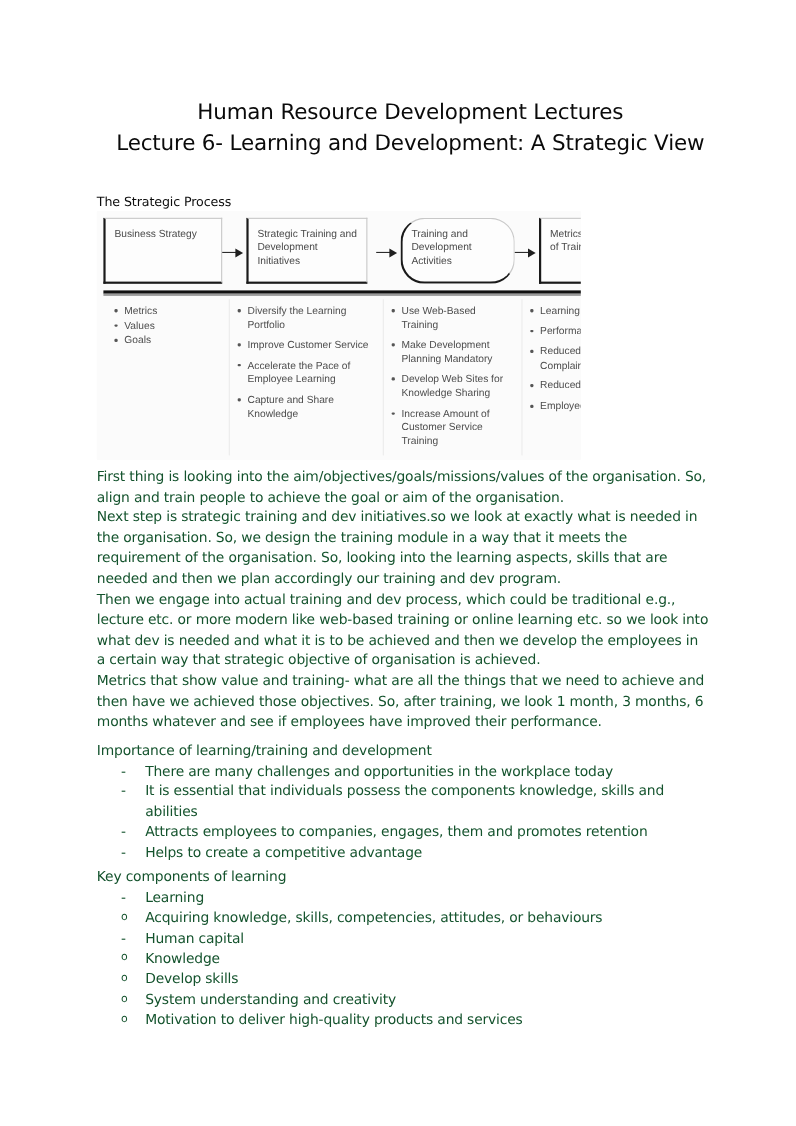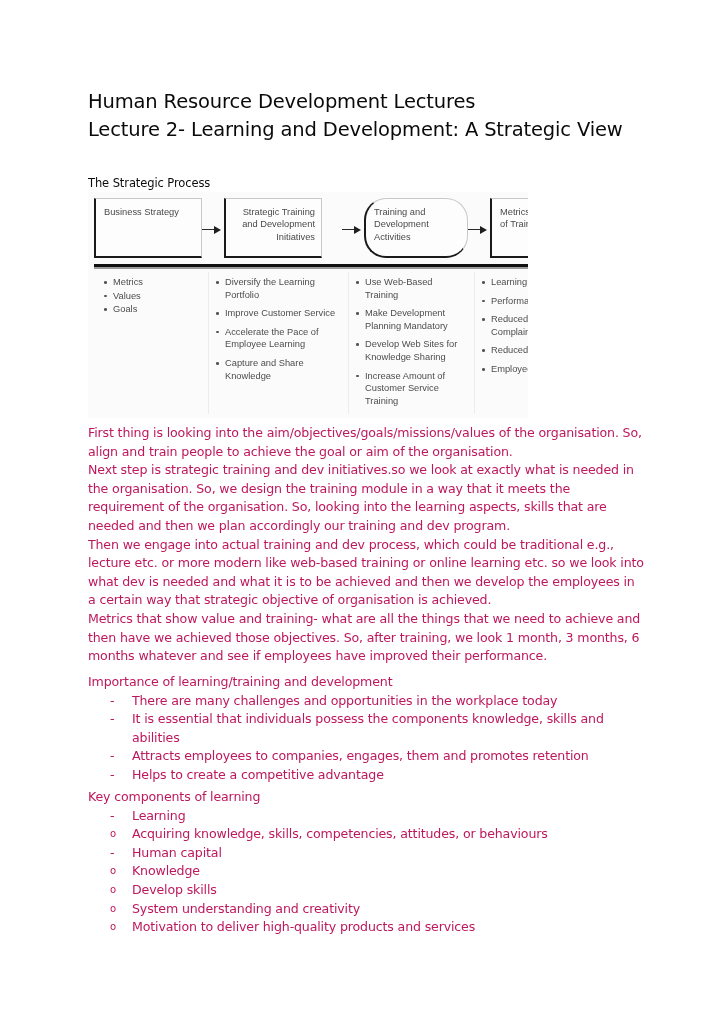--- a/index.html
+++ b/index.html
@@ -29,20 +29,21 @@
     left: 88px;
     top: 88px;
     width: 570px;
   }
   .title-line {
     font-size: 19.5px;
     line-height: 28px;
     letter-spacing: -0.15px;
     color: #0a0a0a;
     white-space: nowrap;
+    text-align: center;
   }
 
   
   .sp-caption {
     position: absolute;
     left: 88px;
     top: 176px;
     font-size: 11.5px;
     font-weight: normal;
     letter-spacing: -0.1px;
@@ -84,21 +85,21 @@
     box-sizing: border-box;
     padding: 7px 6px 11px 8px;
   }
   .dbox span {
     display: block;
     font-size: 9.3px;
     line-height: 12.4px;
     color: #4a4a4a;
   }
   .dbox.b1 { left: 0px;   width: 108px; }
-  .dbox.b2 { left: 130px; width: 98px; text-align: right; }
+  .dbox.b2 { left: 130px; width: 110px; }
   .dbox.b3 { left: 270px; width: 104px; border-radius: 22px; }
   .dbox.b4 { left: 396px; width: 126px; }
 
   .arrow {
     position: absolute;
     top: 28px;
     width: 20px;
     height: 8px;
   }
   .arrow .stem {
@@ -180,21 +181,21 @@
   .vdiv.v2 { left: 260px; }
   .vdiv.v3 { left: 386px; }
 
   
   .body-text {
     position: absolute;
     left: 88px;
     width: 556px;
     font-size: 12.6px;
     line-height: 18.6px;
-    color: #be185d;
+    color: #14532d;
     letter-spacing: -0.15px;
   }
   .body-text p { margin: 0; }
   .blk-para { top: 424px; }
   .blk-importance { top: 673px; }
   .blk-key { top: 788px; }
 
   .lvl1 {
     margin: 0;
     padding: 0;
@@ -225,21 +226,21 @@
     font-size: 10px;
   }
 </style>
 </head>
 <body>
 
 <div class="page">
 
   <div class="title-block">
     <div class="title-line">Human Resource Development Lectures</div>
-    <div class="title-line">Lecture 2- Learning and Development: A Strategic View</div>
+    <div class="title-line">Lecture 6- Learning and Development: A Strategic View</div>
   </div>
 
   <div class="sp-caption">The Strategic Process</div>
 
   <div class="diagram">
     <div class="diagram-inner">
 
       <div class="boxrow">
         <div class="dbox b1">
           <span>Business Strategy</span>

